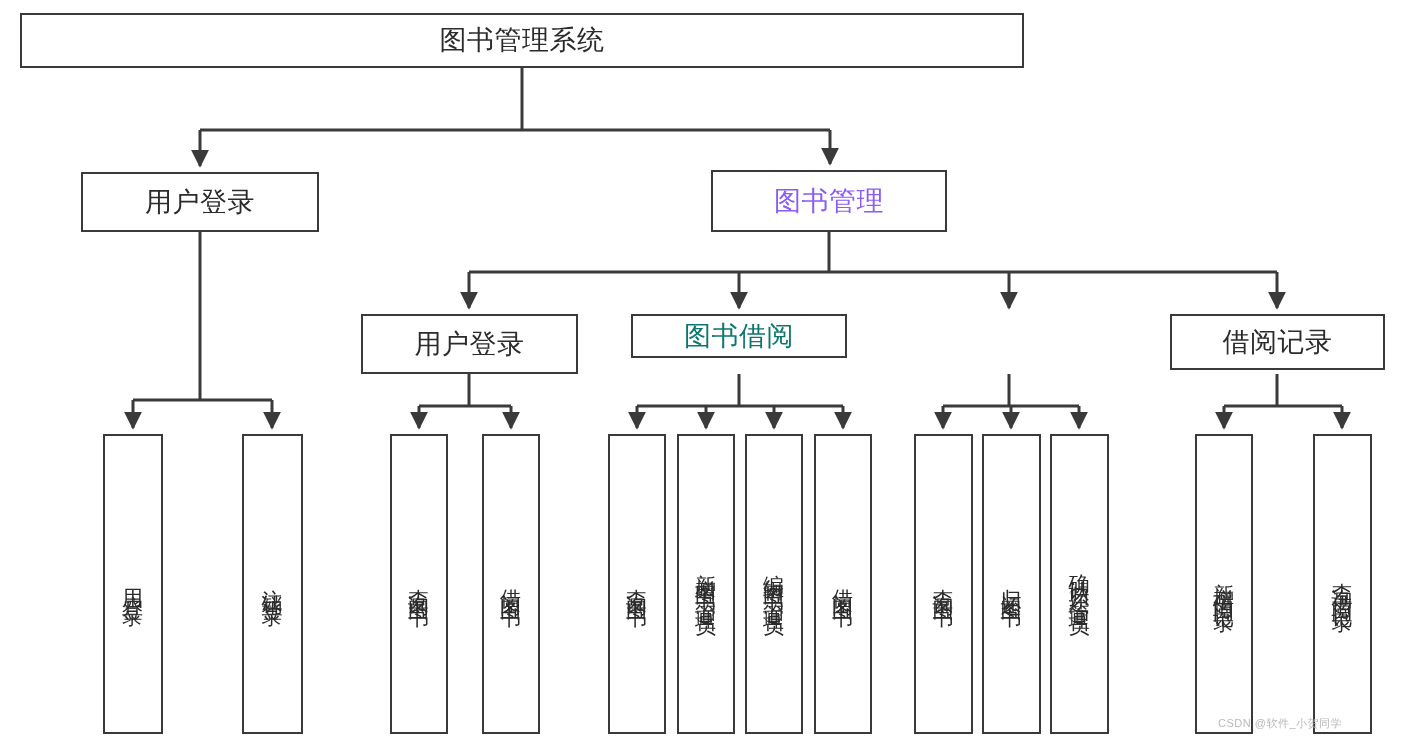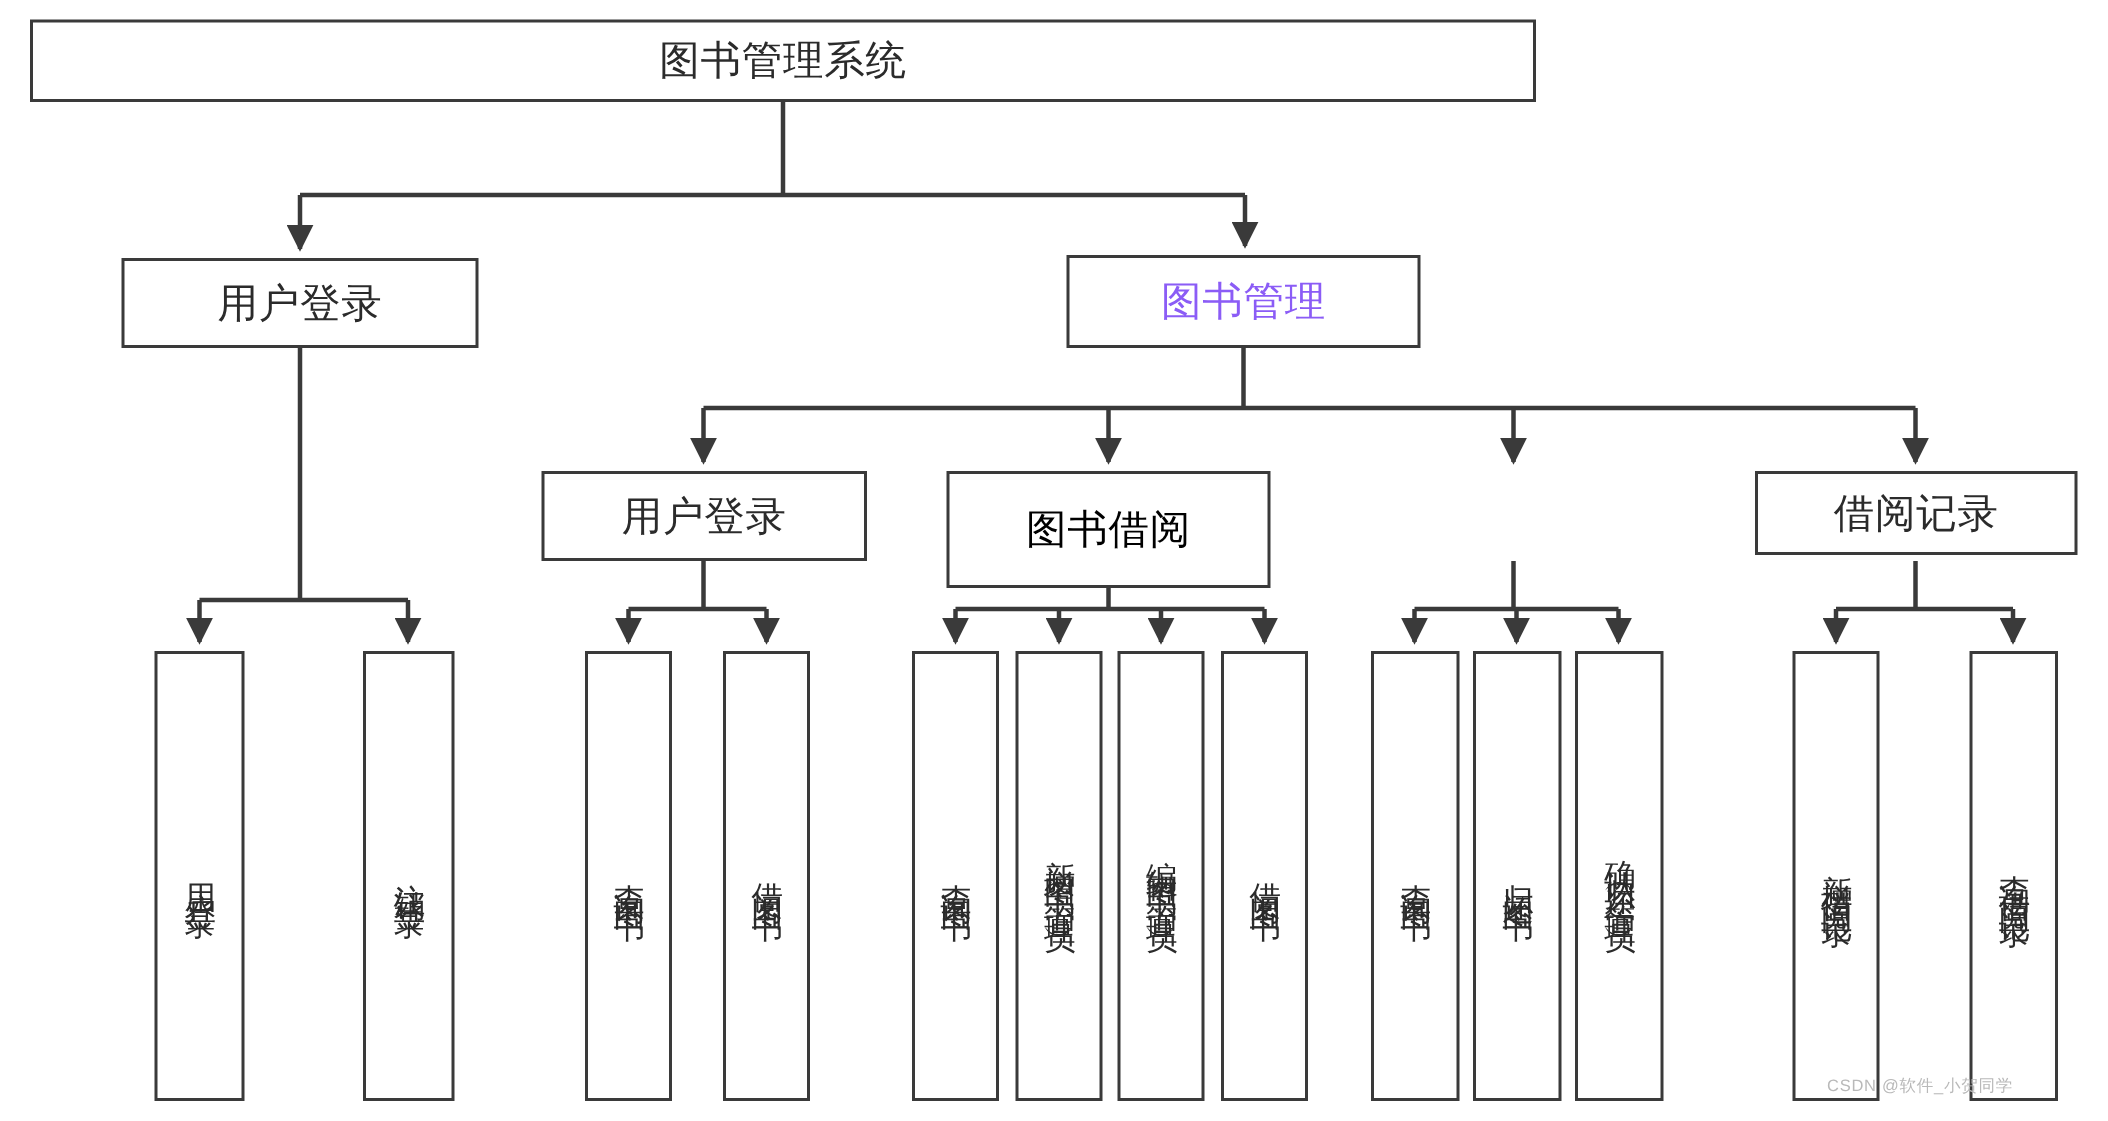--- a/index.html
+++ b/index.html
@@ -124,21 +124,21 @@
   <div class="node h" style="left: 81px; top: 172px; width: 238px; height: 60px; border-color: rgb(58, 58, 58); color: rgb(43, 43, 43);">
     <span>用户登录</span>
   </div>
   <div class="node h" style="left: 711px; top: 170px; width: 236px; height: 62px; border-color: rgb(58, 58, 58); color: #8b5cf6;">
     <span>图书管理</span>
   </div>
 
   <div class="node h" style="left: 361px; top: 314px; width: 217px; height: 60px; border-color: rgb(58, 58, 58); color: rgb(43, 43, 43);">
     <span>用户登录</span>
   </div>
-  <div class="node h" style="left: 631px; top: 314px; width: 216px; height: 78px; border-color: rgb(58, 58, 58); color: #000000;">
+  <div class="node h" style="left: 631px; top: 314px; width: 216px; height: 44px; border-color: rgb(58, 58, 58); color: #0f766e;">
     <span>图书借阅</span>
   </div>
   <div class="node h" style="left: 1170px; top: 314px; width: 215px; height: 56px; border-color: rgb(58, 58, 58); color: rgb(43, 43, 43); text-align: right;">
     <span>借阅记录</span>
   </div>
 
   <div class="node v" style="left: 103px; top: 434px; width: 60px; height: 300px; border-color: rgb(58, 58, 58); color: rgb(43, 43, 43);">
     <span class="vtext">用户登录</span>
   </div>
   <div class="node v" style="left: 242px; top: 434px; width: 61px; height: 300px; border-color: rgb(58, 58, 58); color: rgb(43, 43, 43);">

